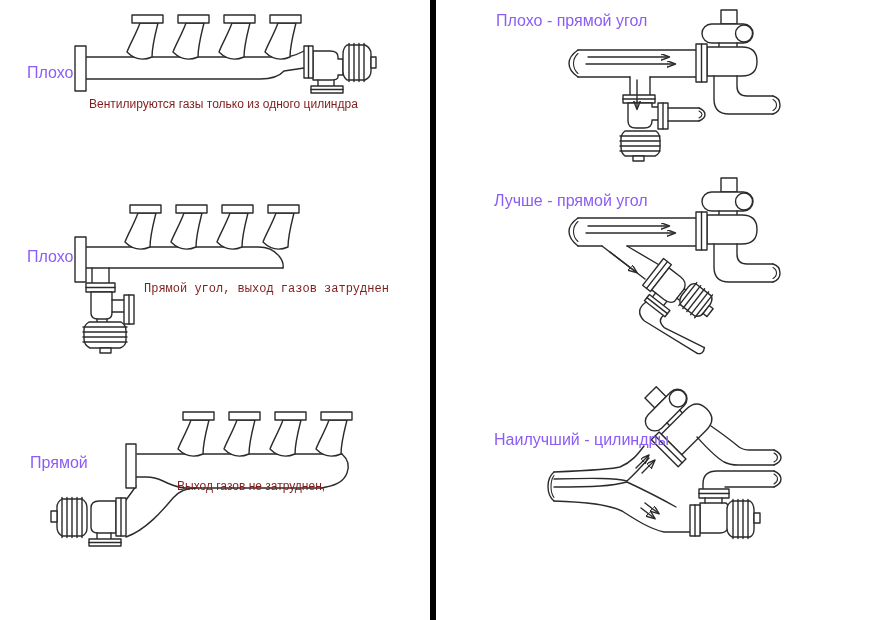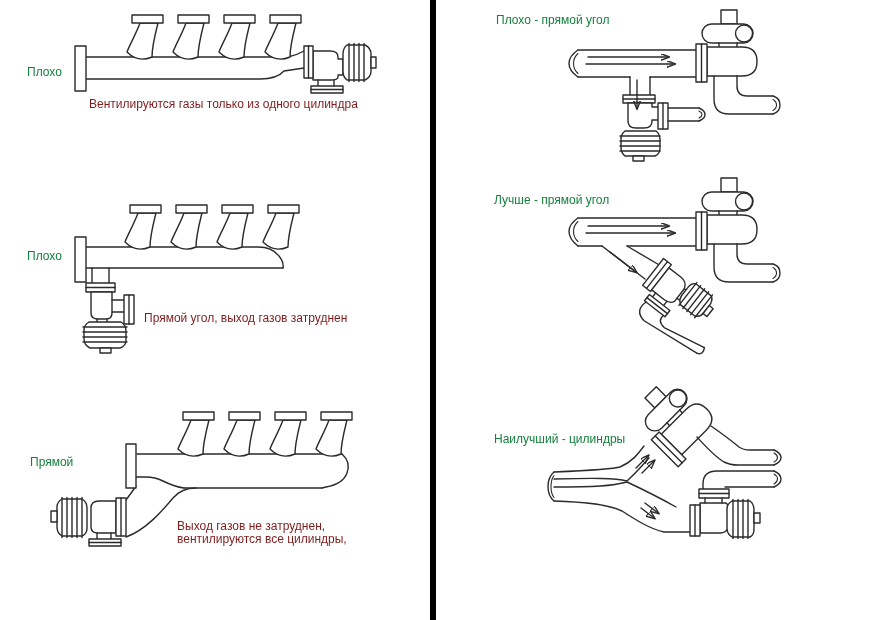--- a/index.html
+++ b/index.html
@@ -1,21 +1,21 @@
 <!DOCTYPE html>
 <html><head>
 <meta charset="utf-8">
 <style>
   html,body{margin:0;padding:0;background:#e9e9e9;}
   .canvas{
     position:relative;width:890px;height:620px;background:#ffffff;
     font-family:"Liberation Sans", sans-serif;color:#1f1f1f;overflow:hidden;
   }
   .divider{position:absolute;top:0;left:430px;width:6px;height:620px;background:#000;}
-  .lbl{position:absolute;font-size:12px;line-height:13px;color:#15803d;white-space:nowrap;}
+  .lbl{position:absolute;font-size:16px;line-height:13px;color:#8b5cf6;white-space:nowrap;}
   .cap{position:absolute;font-size:12px;line-height:12.8px;color:#7f1d1d;white-space:nowrap;}
   svg{position:absolute;top:0;left:0;}
   .art path,.art rect,.art line,.art circle,.art use{
     stroke:#2b2b2b;stroke-width:1.4;fill:none;stroke-linecap:round;stroke-linejoin:round;
   }
   .art .w{fill:#ffffff;}
   .art .thin{stroke-width:1.1;}
 </style>
 </head>
 <body>
@@ -199,24 +199,23 @@
       <rect class="w" x="754" y="513" width="6" height="10"></rect>
     </g>
   </svg>
 
   <div class="divider"></div>
 
   <div class="lbl" style="left:27px;top:66px;">Плохо</div>
   <div class="cap" style="left:89px;top:98px;">Вентилируются газы только из одного цилиндра</div>
 
   <div class="lbl" style="left:27px;top:250px;">Плохо</div>
-  <div class="cap" style="left:144px;top:312px;">Прямой угол, выход газов затруднен</div>
+  <div class="cap" style="left:144px;top:283px;font-family:Liberation Mono, monospace;">Прямой угол, выход газов затруднен</div>
 
   <div class="lbl" style="left:30px;top:456px;">Прямой</div>
-  <div class="cap" style="left:177px;top:520px;">
+  <div class="cap" style="left:177px;top:480px;text-align:center;">
     <span style="display:block">Выход газов не затруднен,</span>
-    <span style="display:block">вентилируются все цилиндры,</span>
   </div>
 
   <div class="lbl" style="left:496px;top:14px;">Плохо - прямой угол</div>
   <div class="lbl" style="left:494px;top:194px;">Лучше - прямой угол</div>
   <div class="lbl" style="left:494px;top:433px;">Наилучший - цилиндры</div>
 </div>
 
 </body></html>

